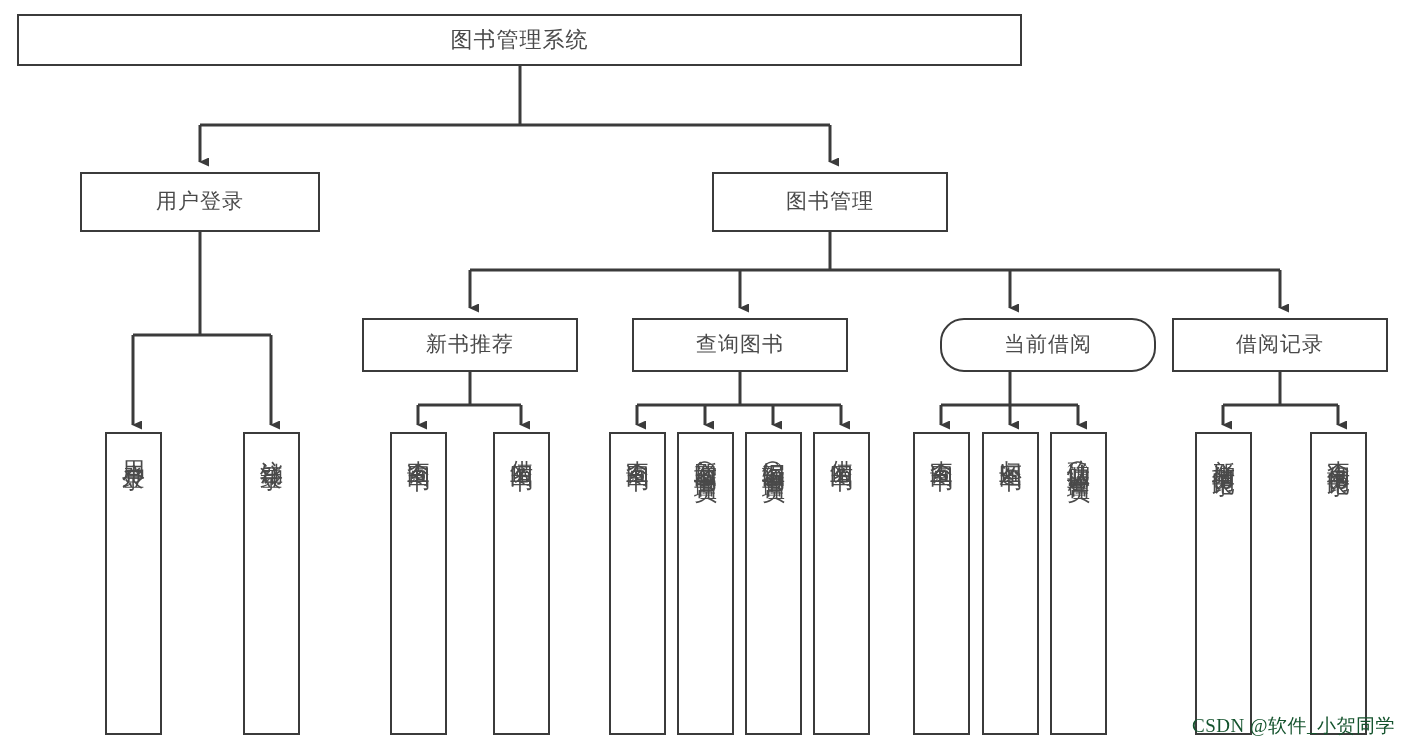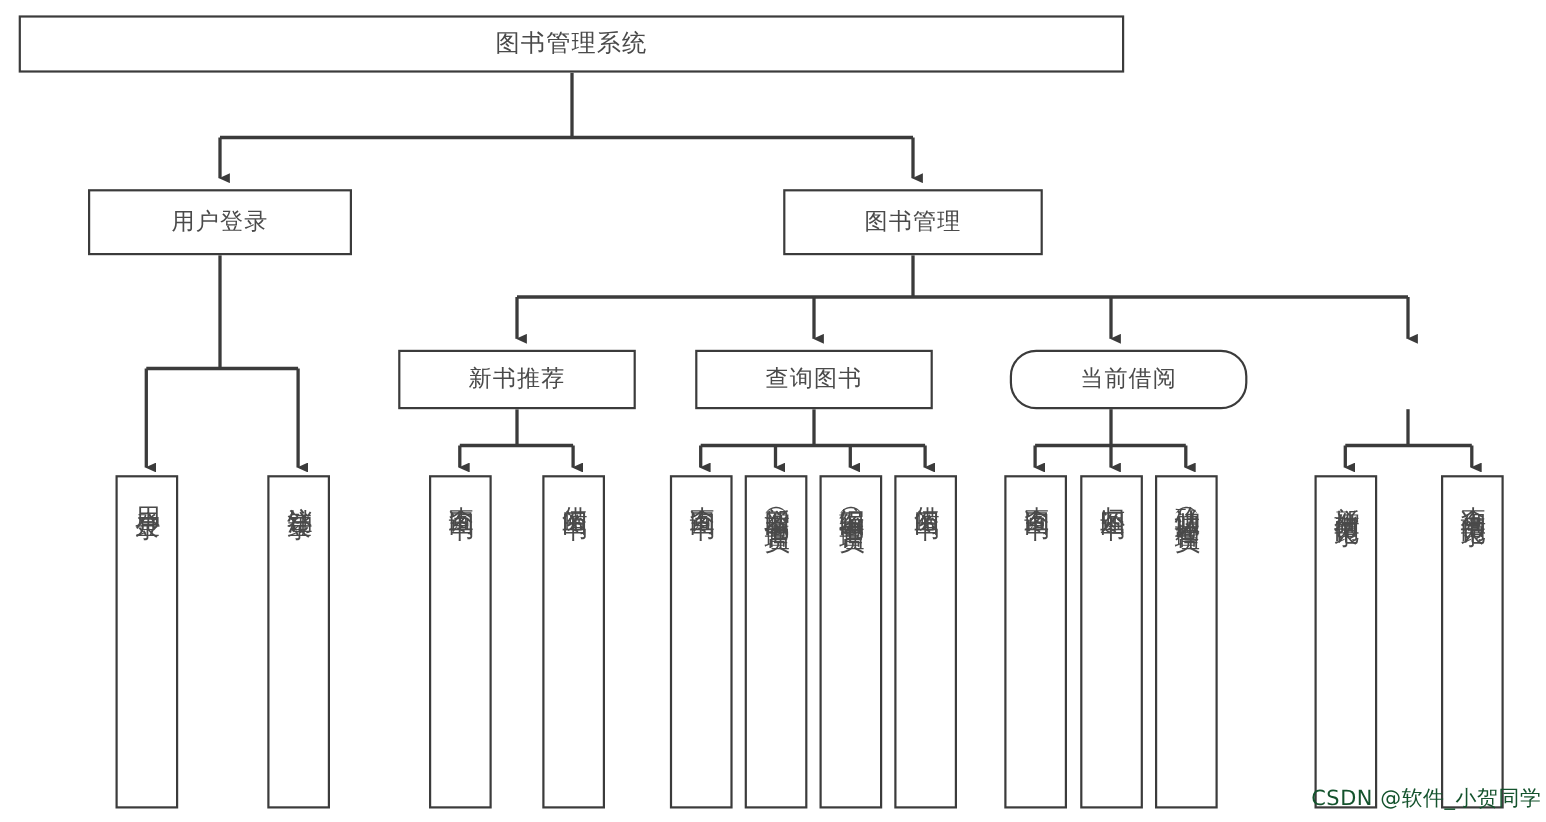--- a/index.html
+++ b/index.html
@@ -4,21 +4,21 @@
 <title>图书管理系统 结构图</title>
 <style>
   html,body{margin:0;padding:0;}
   body{
     width:1405px;height:747px;
     background:#ffffff;
     font-family:"DejaVu Sans","Liberation Sans",sans-serif;
     overflow:hidden;
     position:relative;
   }
-  #diagram-root{position:absolute;left:0;top:0;width:1405px;height:526px;}
+  #diagram-root{position:absolute;left:0;top:0;width:1405px;height:526px;font-family:Liberation Serif, serif;}
   svg.edges{position:absolute;left:0;top:0;width:1405px;height:747px;pointer-events:none;}
   .node{
     position:absolute;
     box-sizing:border-box;
     border:2px solid #3b3b3b;
     background:#ffffff;
     display:flex;
     align-items:center;
     justify-content:center;
     color:#4a4a4a;
@@ -126,24 +126,27 @@
   </div>
 
   <div class="node horizontal" style="left:362px;top:318px;width:216px;height:54px;">
     <span class="label">新书推荐</span>
   </div>
 
   <div class="node horizontal" style="left:632px;top:318px;width:216px;height:54px;">
     <span class="label">查询图书</span>
   </div>
 
-  <div class="node horizontal" style="left:918px;top:318px;width:216px;height:54px;border-radius:24px;">
+  <div class="node horizontal" style="left:940px;top:318px;width:216px;height:54px;border-radius:24px;">
     <span class="label">当前借阅</span>
   </div>
 
+  <div class="node horizontal" style="left:1172px;top:318px;width:216px;height:54px;">
+    <span class="label">借阅记录</span>
+  </div>
 
   <div class="node leaf" style="left:105px;top:432px;width:57px;height:303px;">
     <span class="label">用户登录</span>
   </div>
   <div class="node leaf" style="left:243px;top:432px;width:57px;height:303px;">
     <span class="label">注销登录</span>
   </div>
 
   <div class="node leaf" style="left:390px;top:432px;width:57px;height:303px;">
     <span class="label">查询图书</span>

